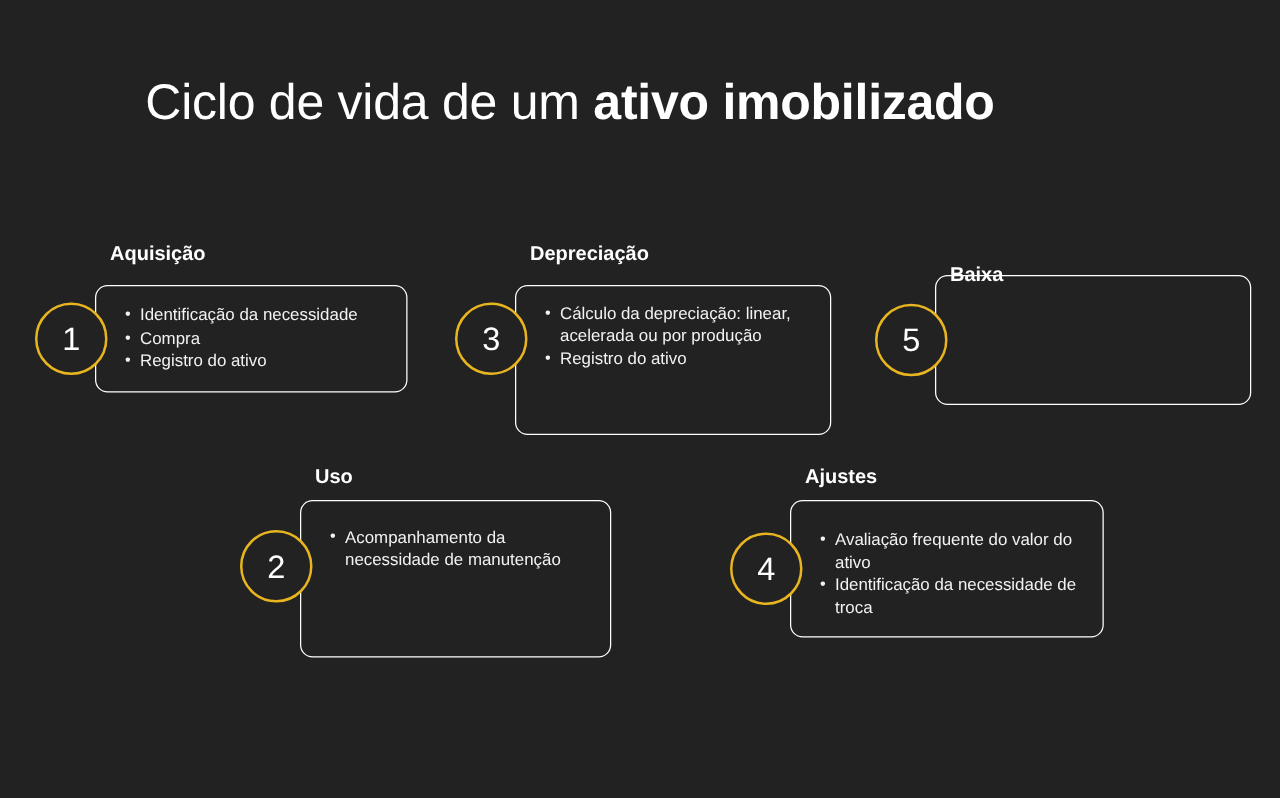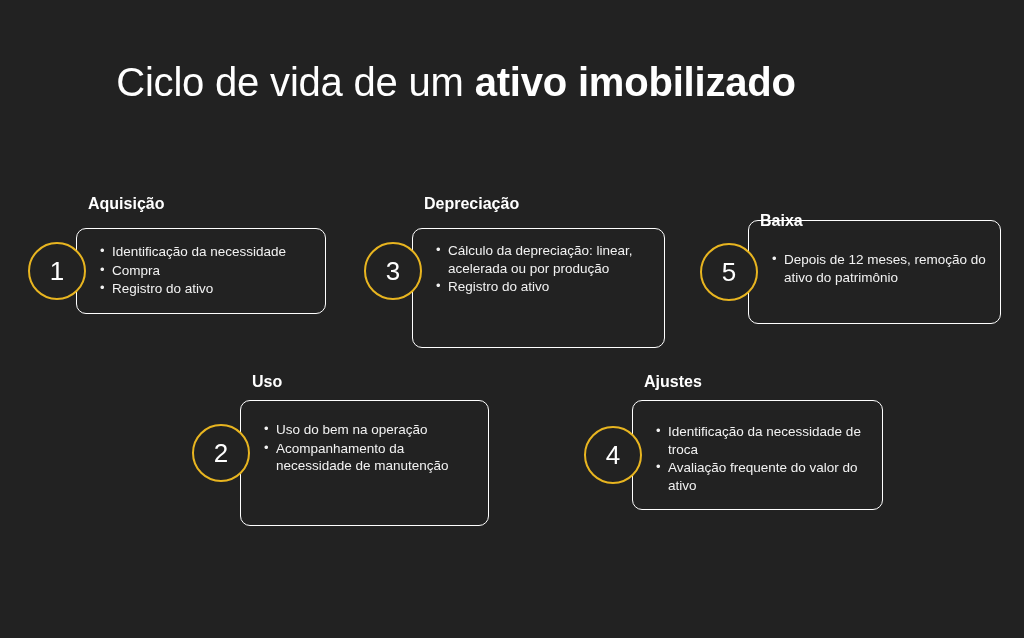--- a/index.html
+++ b/index.html
@@ -125,38 +125,36 @@
       <li>Cálculo da depreciação: linear, acelerada ou por produção</li>
       <li>Registro do ativo</li>
     </ul>
     <div class="numcircle" style="left:364px; top:242px;">3</div>
   </div>
 
   <div class="step">
     <div class="step-label" style="left:760px; top:192px;margin-top:20px;">Baixa</div>
     <div class="card" style="left:748px; top:220px; width:253px; height:104px;"></div>
     <ul class="bullets" style="left:772px; top:251px; width:220px;">
-      <li>Depois de 12 meses, remoção do ativo do patrimônio</li>
     </ul>
     <div class="numcircle" style="left:700px; top:243px;">5</div>
   </div>
 
   <div class="step">
     <div class="step-label" style="left:252px; top:373px;">Uso</div>
     <div class="card" style="left:240px; top:400px; width:249px; height:126px;"></div>
     <ul class="bullets" style="left:264px; top:421px; width:215px;">
-      <li>Uso do bem na operação</li>
       <li>Acompanhamento da necessidade de manutenção</li>
     </ul>
     <div class="numcircle" style="left:192px; top:424px;">2</div>
   </div>
 
   <div class="step">
     <div class="step-label" style="left:644px; top:373px;">Ajustes</div>
     <div class="card" style="left:632px; top:400px; width:251px; height:110px;"></div>
     <ul class="bullets" style="left:656px; top:423px; width:218px;">
+      <li>Avaliação frequente do valor do ativo</li>
       <li>Identificação da necessidade de troca</li>
-      <li>Avaliação frequente do valor do ativo</li>
     </ul>
     <div class="numcircle" style="left:584px; top:426px;">4</div>
   </div>
 
 </div>
 
 </body></html>

